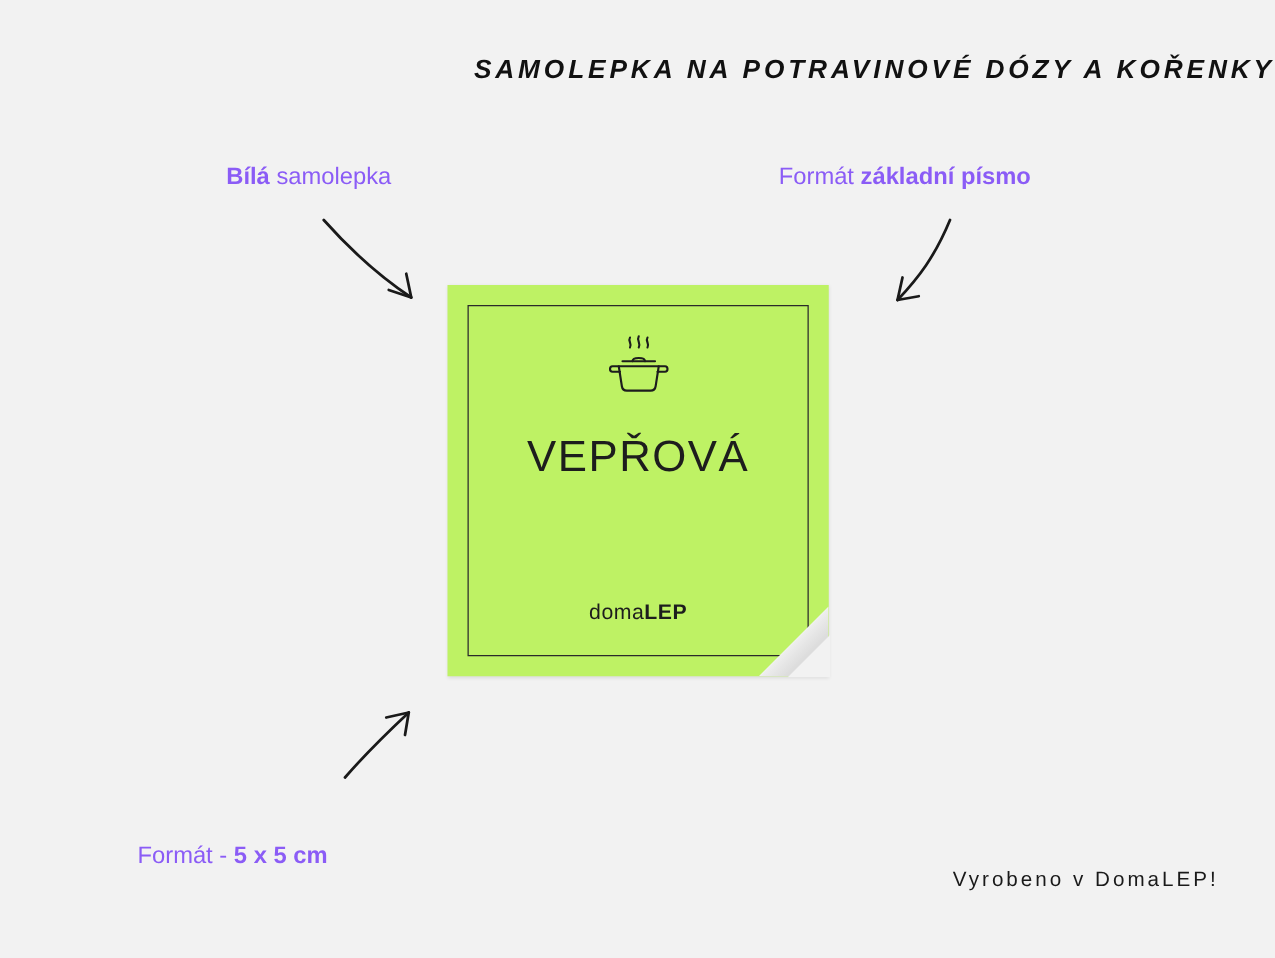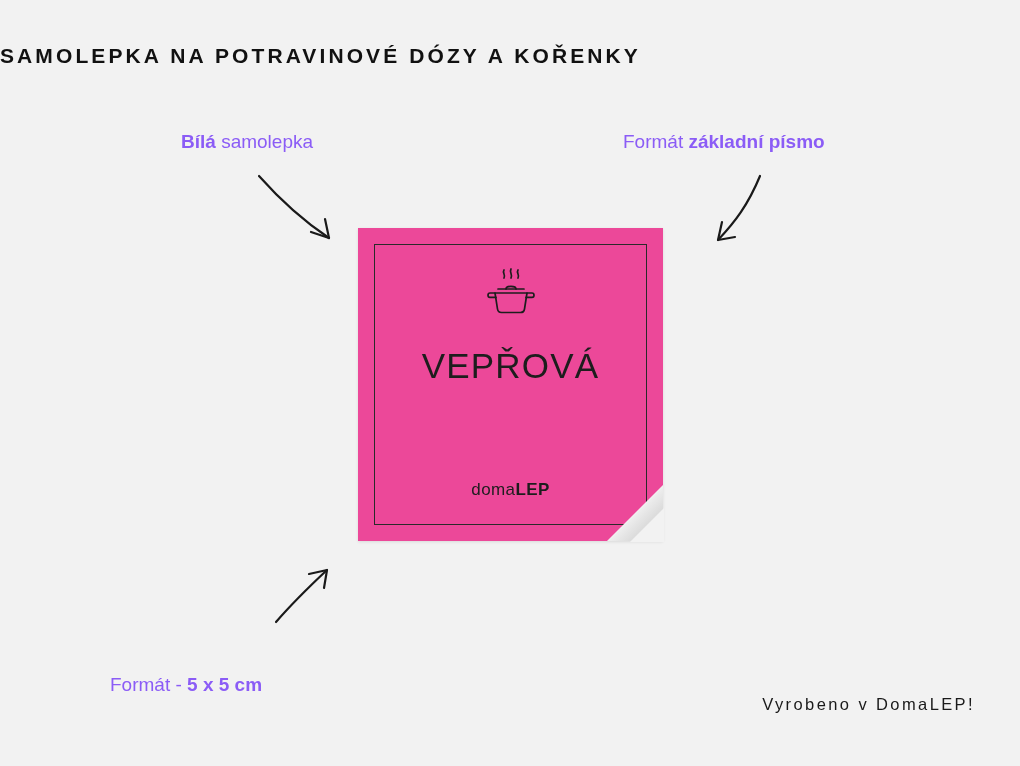--- a/index.html
+++ b/index.html
@@ -16,26 +16,27 @@
     position: relative;
     overflow: hidden;
   }
 
   
   .title {
     position: absolute;
     top: 44px;
     left: 0;
     width: 1020px;
-    text-align: left;
+    text-align: right;
     font-size: 21px;
     font-weight: bold;
     letter-spacing: 3.1px;
     color: #111;
     white-space: nowrap;
+    font-style: italic;
   }
 
   
   .anno {
     position: absolute;
     font-size: 19px;
     color: #8b5cf6;
     white-space: nowrap;
   }
   .anno b { font-weight: bold; }
@@ -58,21 +59,21 @@
   .sticker-wrap {
     position: absolute;
     left: 358px;
     top: 228px;
     width: 305px;
     height: 313px;
   }
   .sticker {
     position: absolute;
     inset: 0;
-    background: #ec4899;
+    background: #bef264;
     box-shadow: 0 1px 3px rgba(0,0,0,0.10);
     text-decoration: underline;
   }
   
   .curl {
     position: absolute;
     right: 0;
     bottom: 0;
     width: 56px;
     height: 56px;

